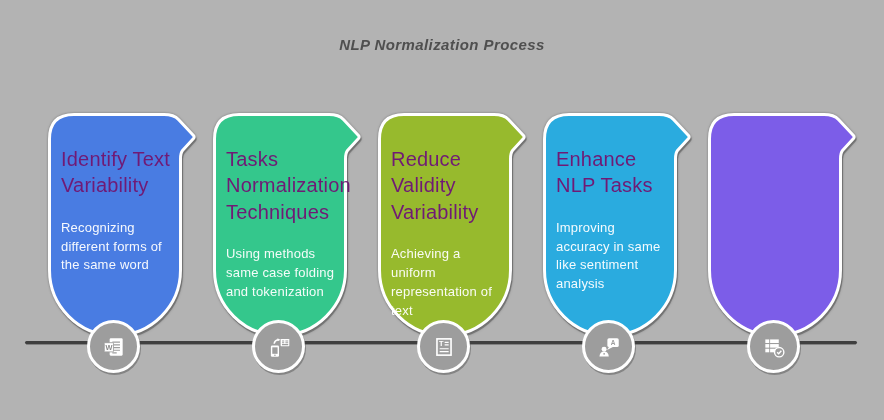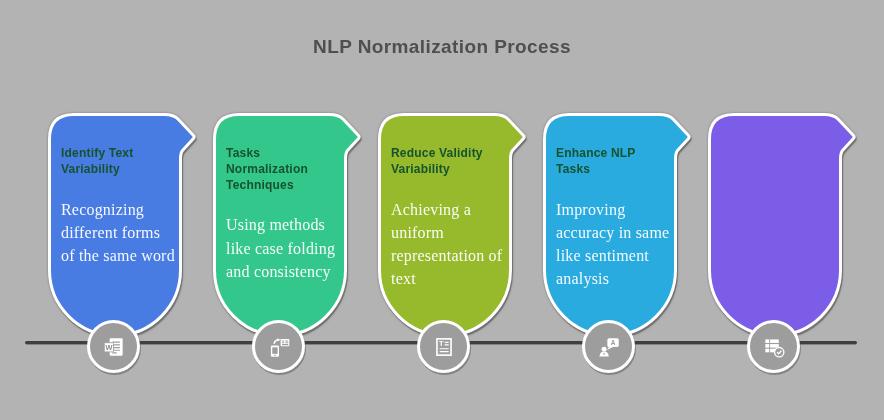--- a/index.html
+++ b/index.html
@@ -6,50 +6,51 @@
   .canvas{
     position:relative;
     width:884px;height:420px;
     background:#b3b3b3;
     overflow:hidden;
     font-family:"Liberation Sans","DejaVu Sans",sans-serif;
   }
   .main-title{
     position:absolute;top:36px;left:0;width:884px;
     text-align:center;
-    font-size:19px;font-weight:bold;
+    font-size:15px;font-weight:bold;
     color:#4f4f4f;letter-spacing:.4px;
     margin:0;
+    font-style:italic;
   }
   .timeline-line{
     position:absolute;top:341px;left:25px;
     width:832px;height:3px;
     background:#3f3f3f;border-radius:2px;
     box-shadow:0 2px 0 -1px rgba(40,40,40,.35);
   }
   .card{
     position:absolute;top:113px;
     width:148px;height:223px;
   }
   .card-0{left:48px}.card-1{left:213px}.card-2{left:378px}.card-3{left:543px}.card-4{left:708px}
   .card svg.shape{
     position:absolute;top:0;left:0;overflow:visible;
     filter:drop-shadow(1px 2px 0 rgba(82,82,82,.5)) drop-shadow(0 0 1px rgba(70,70,70,.55));
   }
   .card-body{
     position:absolute;left:13px;top:33px;width:114px;
   }
   .card-title{
-    font-size:12px;font-weight:bold;color:#14532d;
+    font-size:20px;font-weight:normal;color:#701a75;
     line-height:1.32;letter-spacing:.2px;
   }
   .card-desc{
     margin-top:20px;
-    font-size:16px;color:rgba(255,255,255,.95);
-    line-height:1.45;letter-spacing:.2px;font-family:Liberation Serif, serif;
+    font-size:13px;color:rgba(255,255,255,.95);
+    line-height:1.45;letter-spacing:.2px;
   }
   .icon-circle{
     position:absolute;top:320px;
     width:53px;height:53px;box-sizing:border-box;
     border-radius:50%;
     background:#9d9d9d;
     border:3px solid #ffffff;
     display:flex;align-items:center;justify-content:center;
     box-shadow:1px 2px 0 0 rgba(75,75,75,.45);
   }
@@ -74,21 +75,21 @@
       <div class="card-desc">Recognizing different forms of the same word</div>
     </div>
   </div>
 
   <div class="card card-1">
     <svg class="shape" width="148" height="223" viewBox="0 0 148 223">
       <path d="M 1.5 26 Q 1.5 1.5 26 1.5 L 116 1.5 Q 126 1.5 130.5 6.5 L 145.5 22.5 Q 146.8 24 145.5 25.5 L 134.5 37.5 Q 132.5 40 132.5 46 L 132.5 157 A 65.5 65.5 0 0 1 1.5 157 Z" stroke="#ffffff" stroke-width="3" stroke-linejoin="round" fill="#34c78c"></path>
     </svg>
     <div class="card-body">
       <div class="card-title">Tasks Normalization Techniques</div>
-      <div class="card-desc">Using methods like case folding and consistency</div>
+      <div class="card-desc">Using methods same case folding and tokenization</div>
     </div>
   </div>
 
   <div class="card card-2">
     <svg class="shape" width="148" height="223" viewBox="0 0 148 223">
       <path d="M 1.5 26 Q 1.5 1.5 26 1.5 L 116 1.5 Q 126 1.5 130.5 6.5 L 145.5 22.5 Q 146.8 24 145.5 25.5 L 134.5 37.5 Q 132.5 40 132.5 46 L 132.5 157 A 65.5 65.5 0 0 1 1.5 157 Z" stroke="#ffffff" stroke-width="3" stroke-linejoin="round" fill="#97ba2d"></path>
     </svg>
     <div class="card-body">
       <div class="card-title">Reduce Validity Variability</div>
       <div class="card-desc">Achieving a uniform representation of text</div>

